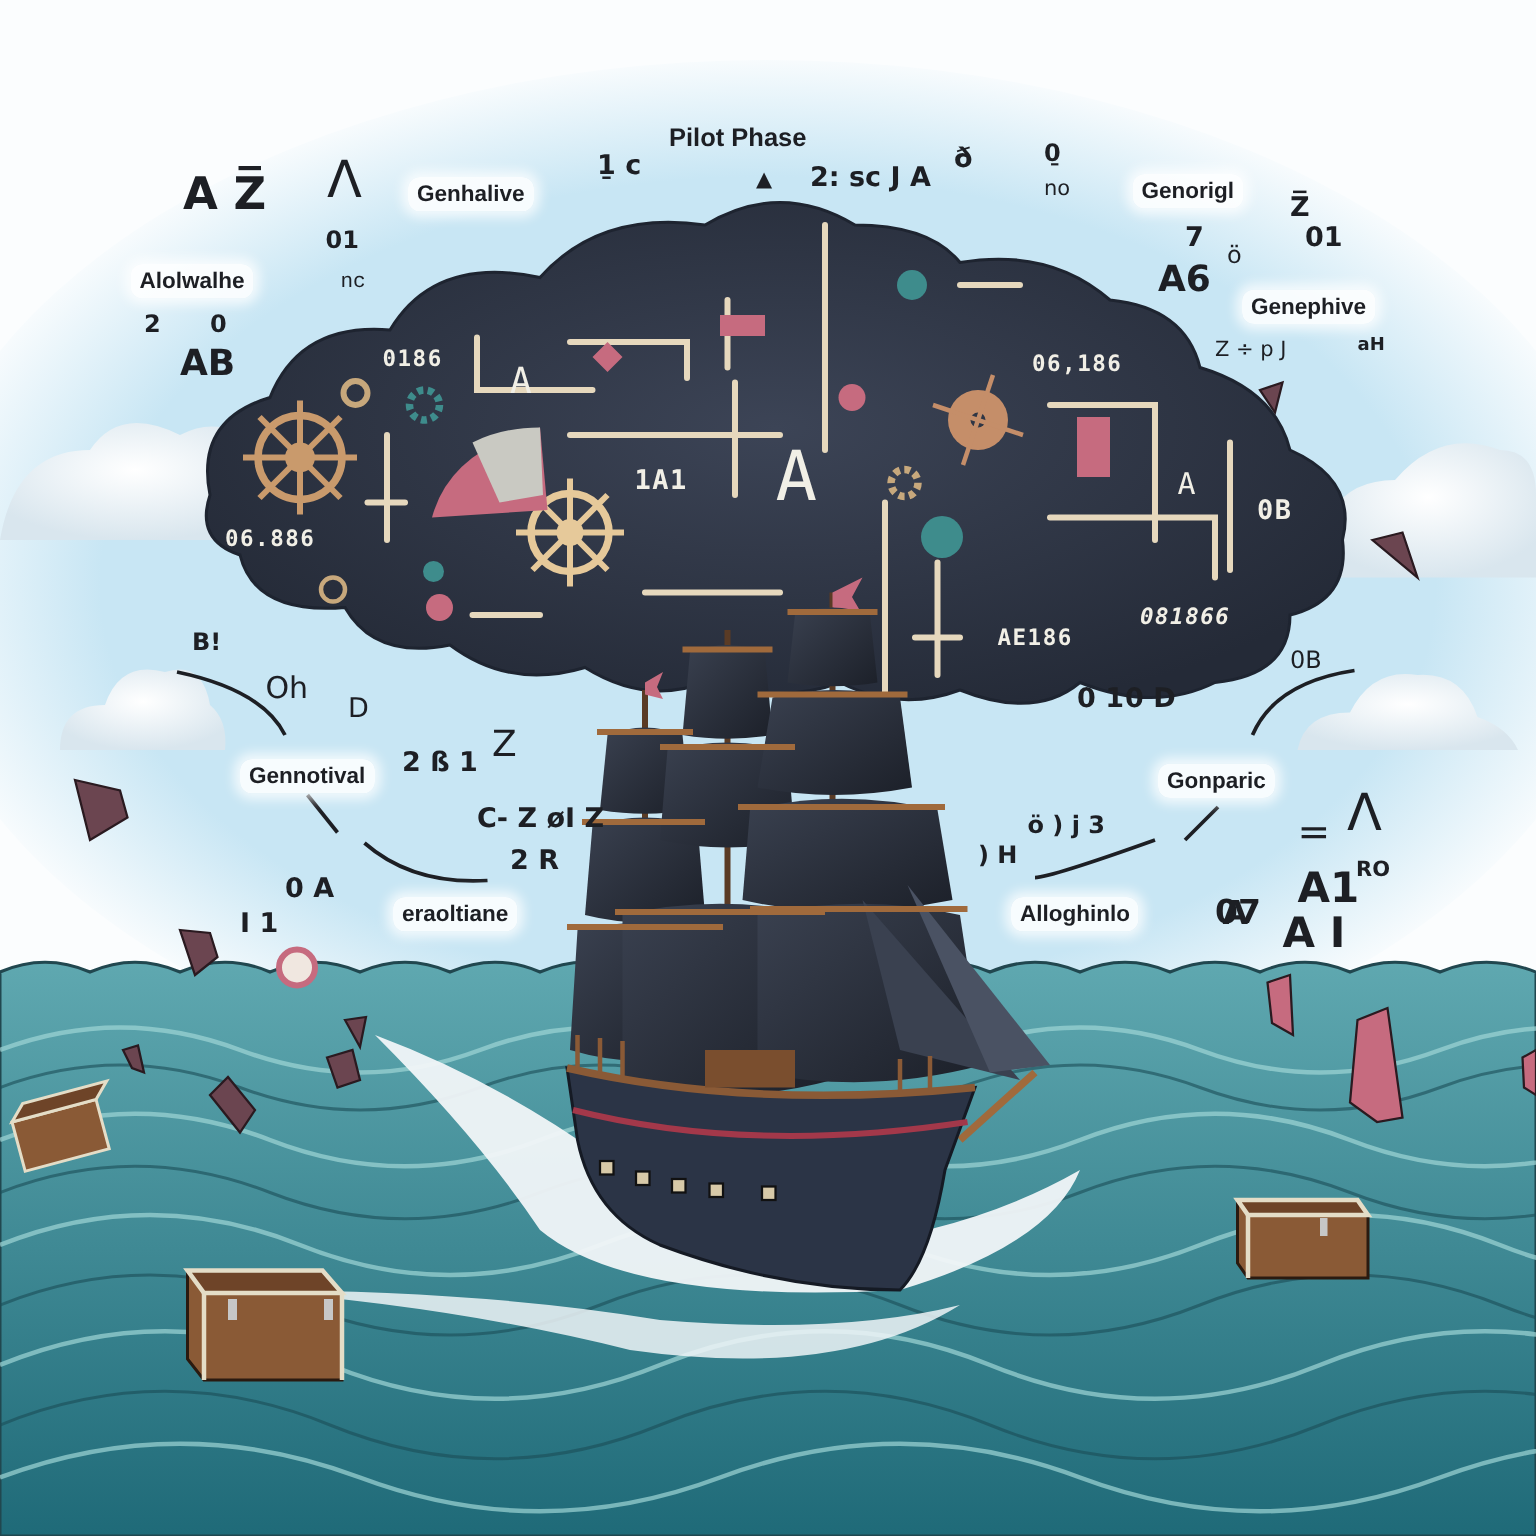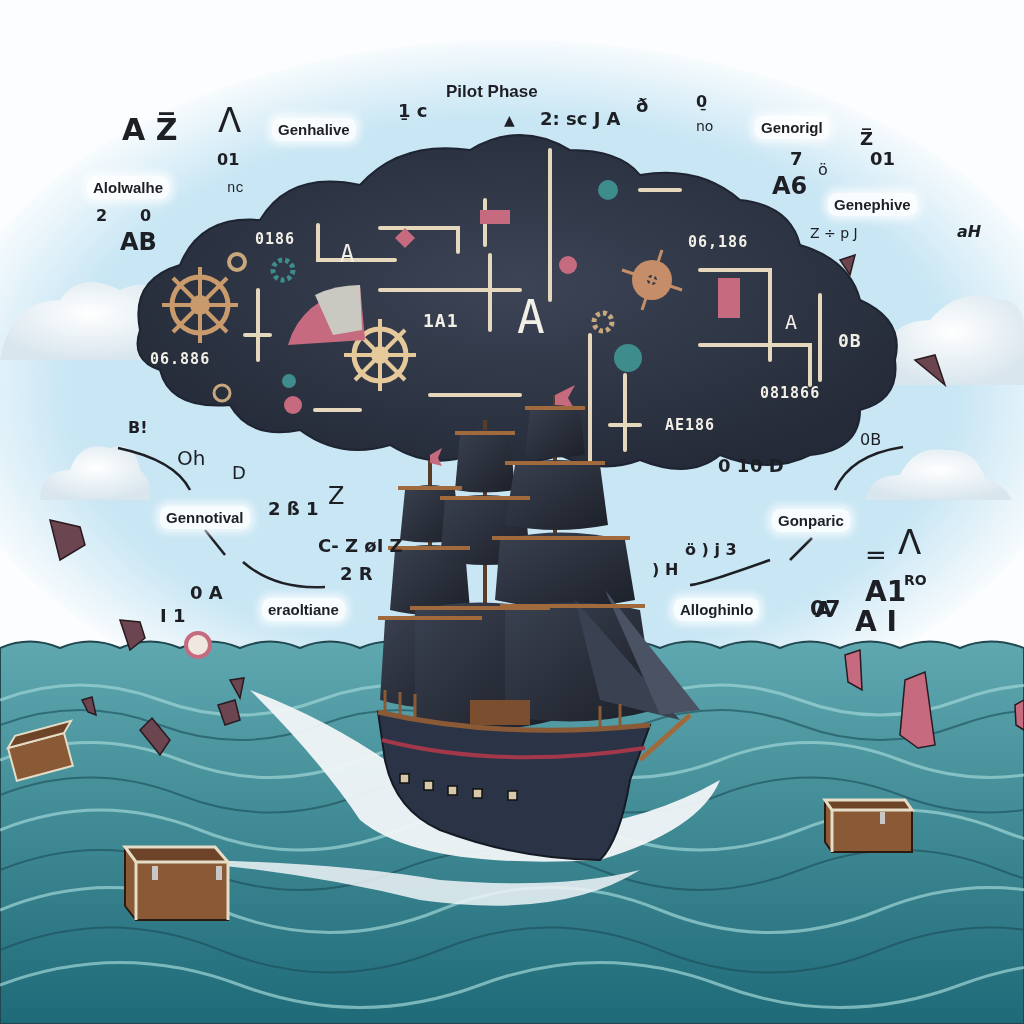--- a/index.html
+++ b/index.html
@@ -259,21 +259,21 @@
   <div class="label" style="left:160px;top:506px;">Gennotival</div>
   <div class="label" style="left:262px;top:598px;">eraoltiane</div>
   <div class="label" style="left:772px;top:509px;">Gonparic</div>
   <div class="label" style="left:674px;top:598px;">Alloghinlo</div>
 
   <div class="cloud-label" style="left:255px;top:230px;">0186</div>
   <div class="cloud-label" style="left:150px;top:350px;">06.886</div>
   <div class="cloud-label" style="left:423px;top:310px;font-size:18px;">1A1</div>
   <div class="cloud-label" style="left:688px;top:233px;">06,186</div>
   <div class="cloud-label" style="left:838px;top:330px;font-size:18px;">0B</div>
-  <div class="cloud-label" style="left:760px;top:384px;">081866</div>
+  <div class="cloud-label" style="left:760px;top:402px;font-style:italic;">081866</div>
   <div class="cloud-label" style="left:665px;top:416px;">AE186</div>
   <div class="cloud-label" style="left:517px;top:290px;font-size:46px;font-weight:normal;">A</div>
   <div class="cloud-label" style="left:340px;top:240px;font-size:24px;font-weight:normal;">A</div>
   <div class="cloud-label" style="left:785px;top:310px;font-size:20px;font-weight:normal;">A</div>
 
   <div class="glyph" style="left:122px;top:112px;font-size:30px;">A Z̅</div>
   <div class="glyph" style="left:218px;top:100px;font-size:34px;font-weight:normal;">Λ</div>
   <div class="glyph" style="left:217px;top:150px;font-size:16px;">01</div>
   <div class="glyph" style="left:227px;top:180px;font-size:14px;font-weight:normal;font-family:Liberation Mono, monospace;">nc</div>
   <div class="glyph" style="left:96px;top:206px;font-size:16px;">2</div>
@@ -284,21 +284,21 @@
   <div class="glyph" style="left:540px;top:108px;font-size:18px;">2: ѕc J A</div>
   <div class="glyph" style="left:636px;top:95px;font-size:18px;">ð</div>
   <div class="glyph" style="left:696px;top:92px;font-size:16px;">0̱</div>
   <div class="glyph" style="left:696px;top:118px;font-size:14px;font-weight:normal;">no</div>
   <div class="glyph" style="left:860px;top:128px;font-size:18px;">Z̅</div>
   <div class="glyph" style="left:870px;top:148px;font-size:18px;">01</div>
   <div class="glyph" style="left:790px;top:148px;font-size:18px;">7</div>
   <div class="glyph" style="left:772px;top:172px;font-size:24px;">A6</div>
   <div class="glyph" style="left:818px;top:160px;font-size:16px;font-weight:normal;">ö</div>
   <div class="glyph" style="left:810px;top:225px;font-size:14px;font-weight:normal;">Z ÷ p J</div>
-  <div class="glyph" style="left:957px;top:222px;font-size:16px;font-style:italic;">aH</div>
+  <div class="glyph" style="left:905px;top:222px;font-size:12px;">aH</div>
   <div class="glyph" style="left:328px;top:482px;font-size:24px;font-weight:normal;">Z</div>
   <div class="glyph" style="left:268px;top:498px;font-size:18px;">2 ß 1</div>
   <div class="glyph" style="left:274px;top:535px;font-size:18px;margin-left:44px;">C‐ Z øI Z</div>
   <div class="glyph" style="left:340px;top:563px;font-size:18px;">2 R</div>
   <div class="glyph" style="left:190px;top:582px;font-size:18px;">0 A</div>
   <div class="glyph" style="left:160px;top:605px;font-size:18px;">I 1</div>
   <div class="glyph" style="left:750px;top:455px;font-size:18px;">0 D</div>
   <div class="glyph" style="left:685px;top:540px;font-size:16px;">ö ) j 3</div>
   <div class="glyph" style="left:652px;top:560px;font-size:16px;">) H</div>
   <div class="glyph" style="left:810px;top:570px;font-size:22px;margin-top:26px;">07</div>

